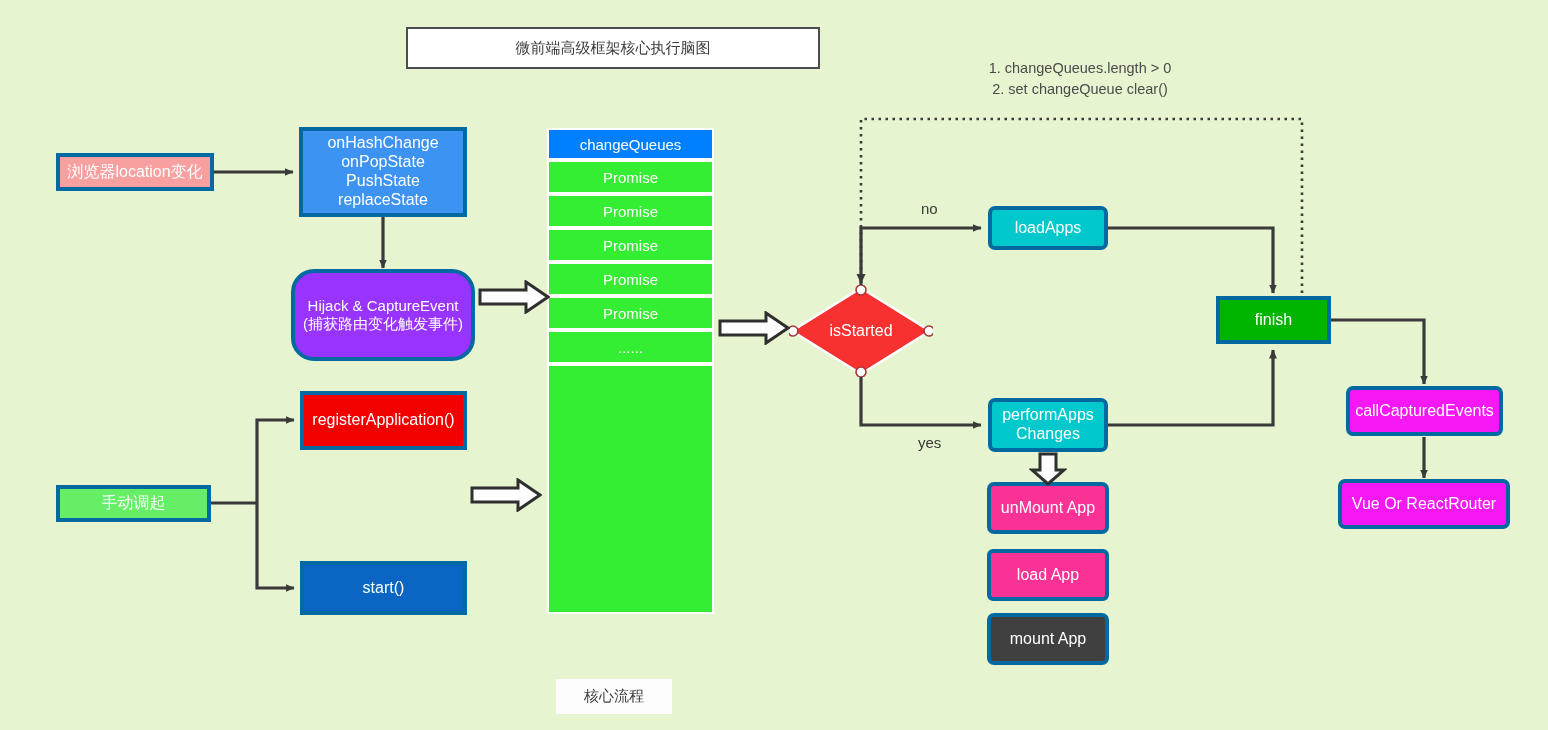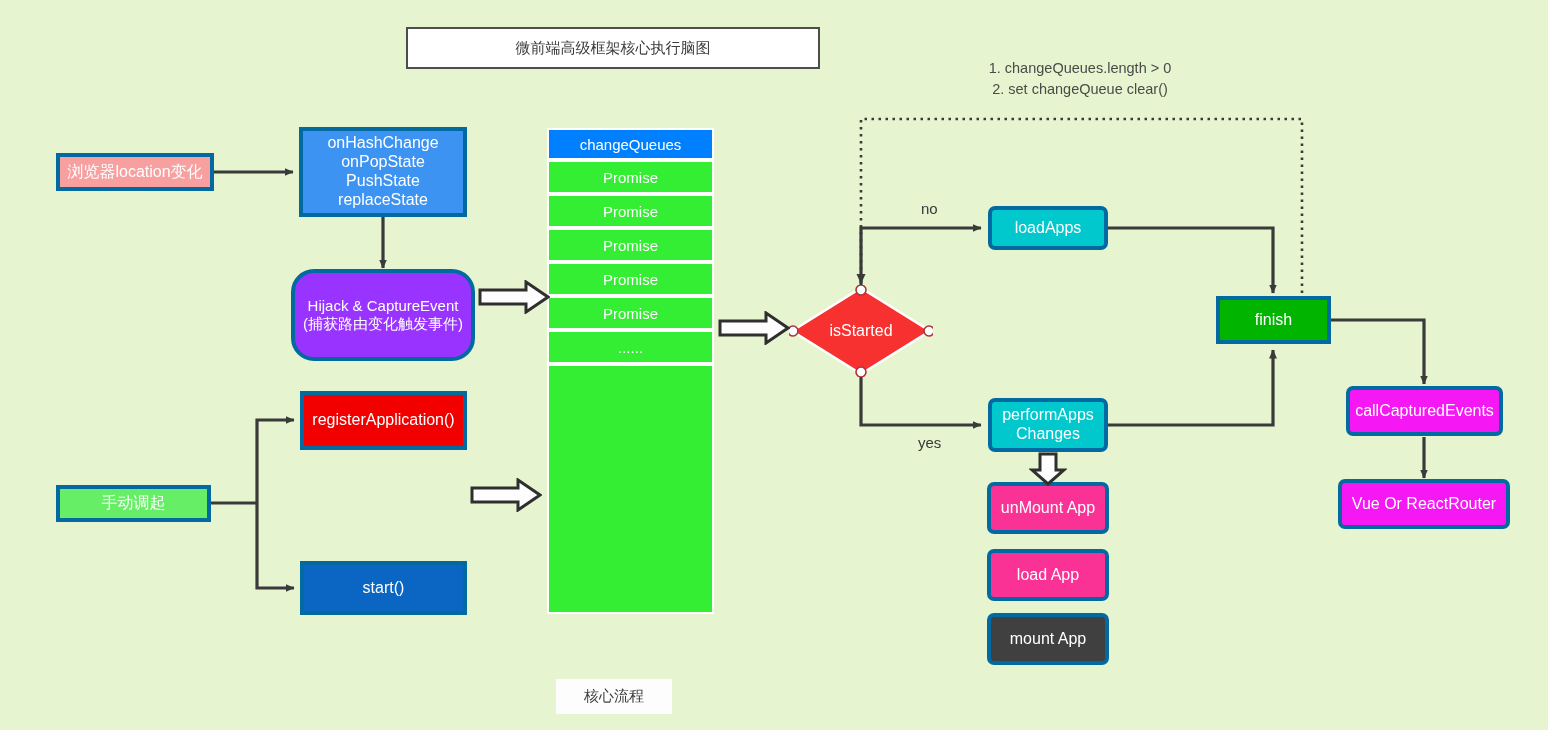--- a/index.html
+++ b/index.html
@@ -199,21 +199,21 @@
 
   <div class="node rounded" style="left:988px; top:206px; width:120px; height:44px; background:#00c8cd;">loadApps</div>
 
   <div class="node" style="left:1216px; top:296px; width:115px; height:48px; background:#00b400;">finish</div>
 
   <div class="node rounded" style="left:988px; top:398px; width:120px; height:54px; background:#00c8cd;">performApps
 Changes</div>
 
   <div class="node rounded" style="left:987px; top:482px; width:122px; height:52px; background:#fa3296;">unMount App</div>
 
-  <div class="node rounded" style="left:987px; top:549px; width:122px; height:52px; background:#fa3296;">load App</div>
+  <div class="node rounded" style="left:987px; top:549px; width:122px; height:52px; background:#fa3296;border-radius:6px;">load App</div>
 
   <div class="node rounded" style="left:987px; top:613px; width:122px; height:52px; background:#404040;">mount App</div>
 
   <div class="node rounded" style="left:1346px; top:386px; width:157px; height:50px; background:#f518f5;">callCapturedEvents</div>
 
   <div class="node rounded" style="left:1338px; top:479px; width:172px; height:50px; background:#f518f5;">Vue Or ReactRouter</div>
 
   <div class="plain-card" style="left:556px; top:679px; width:116px; height:35px;">核心流程</div>
 
   <div class="block-arrow" style="left:478px; top:280px; width:72px; height:34px;">

